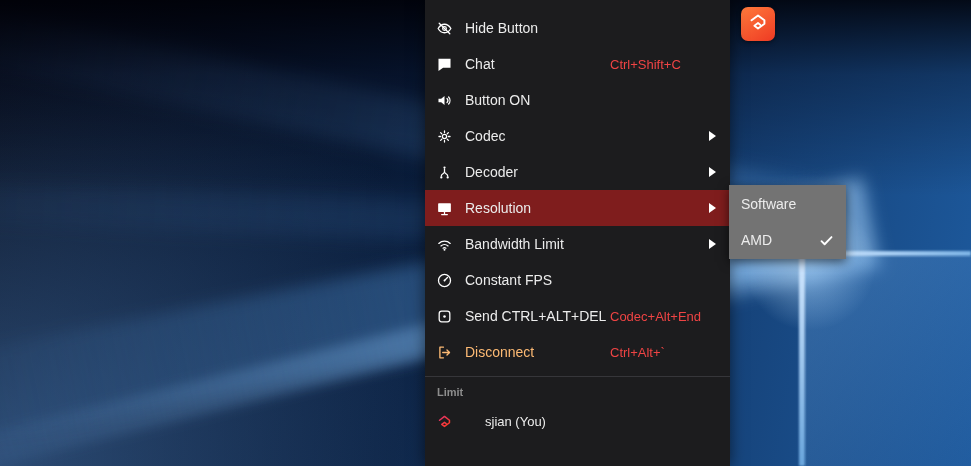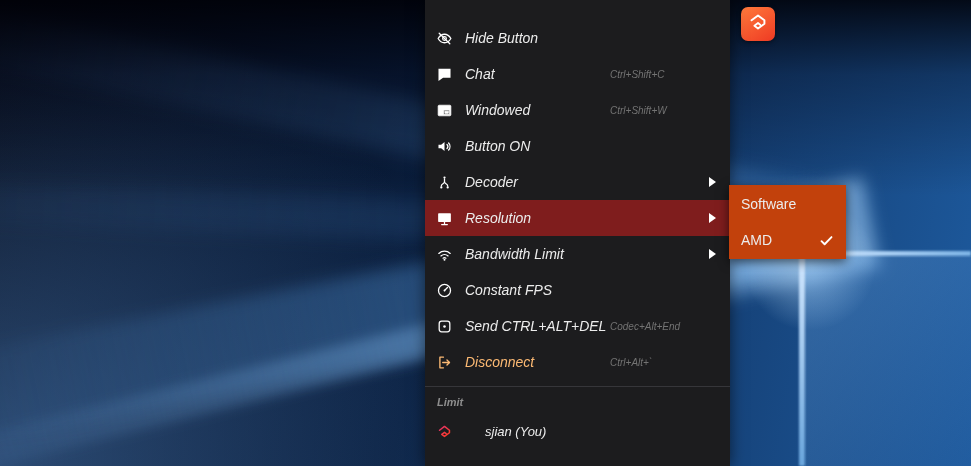--- a/index.html
+++ b/index.html
@@ -37,39 +37,39 @@
     background:linear-gradient(90deg,#d3e8ff,#7db4e6);filter:blur(1px);}
   .win-pane{position:absolute;left:805px;top:256px;width:166px;height:210px;
     background:linear-gradient(135deg, rgba(120,180,240,0.30), rgba(60,110,170,0.12));}
   
   .parsec-btn{position:absolute;left:741px;top:7px;width:34px;height:34px;border-radius:7px;
     background:linear-gradient(145deg,#ff7a3c,#ee3a23);
     display:flex;align-items:center;justify-content:center;
     box-shadow:0 1px 4px rgba(0,0,0,0.5);z-index:5;cursor:pointer;}
   
   .menu{position:absolute;left:425px;top:0;width:305px;height:466px;
-    background:#1c1c1e;z-index:10;padding-top:20px;box-sizing:border-box;
-    box-shadow:0 0 14px rgba(0,0,0,0.55);font-style:italic;}
+    background:#1c1c1e;z-index:10;padding-top:10px;box-sizing:border-box;
+    box-shadow:0 0 14px rgba(0,0,0,0.55);}
   .mrow{position:relative;height:36px;display:flex;align-items:center;
     padding:0 14px 0 10px;cursor:pointer;}
   .mrow.highlight{background:#7f1d1d;}
   .micon{width:18px;height:18px;margin-right:12px;display:flex;align-items:center;
     justify-content:center;color:#ffffff;flex:0 0 18px;}
   .micon svg{width:17px;height:17px;stroke:currentColor;}
   .mlabel{font-size:14px;color:#ececec;white-space:nowrap;}
   .mrow.danger .mlabel,.mrow.danger .micon{color:#fdba74;}
-  .mshort{position:absolute;left:185px;font-size:10px;color:#737373;white-space:nowrap;}
+  .mshort{position:absolute;left:185px;font-size:13px;color:#ef4444;white-space:nowrap;}
   .marrow{margin-left:auto;width:0;height:0;border-top:5px solid transparent;
     border-bottom:5px solid transparent;border-left:7px solid #ffffff;}
   .mdivider{border-top:1px solid #36363a;margin:6px 0 0 0;}
   .msection{padding:9px 0 5px 12px;font-size:11px;font-weight:bold;color:#8d8d8d;}
   .mrow.guest{cursor:default;}
   .guestname{font-size:13px;margin-left:20px;}
   
-  .submenu{position:absolute;left:729px;top:185px;width:117px;background:#c2410c;
+  .submenu{position:absolute;left:729px;top:185px;width:117px;background:#737373;
     z-index:11;box-shadow:0 3px 10px rgba(0,0,0,0.6);padding:1px 0;}
   .srow{height:36px;display:flex;align-items:center;padding:0 12px;cursor:pointer;}
   .srow .mlabel{font-size:14px;}
   .scheck{margin-left:auto;display:flex;align-items:center;}
   .scheck svg{width:15px;height:15px;}
 </style>
 </head>
 <body>
 
 <div id="screen">
@@ -110,43 +110,42 @@
     <div class="mrow">
       <span class="micon">
         <svg viewBox="0 0 24 24">
             <path d="M3.5 4h17v12.5H10l-6.5 4.5z" fill="currentColor" stroke="none"></path>
           </svg>
       </span>
       <span class="mlabel">Chat</span>
       <span class="mshort">Ctrl+Shift+C</span>
     </div>
 
-    <div class="mrow">
-      <span class="micon">
-        <svg viewBox="0 0 24 24" stroke="none">
-          <rect x="3" y="4.5" width="18" height="15" rx="1.5" fill="currentColor"></rect>
-          <rect x="11" y="11.5" width="8" height="6" fill="#1c1c1e"></rect>
-          <rect x="12.5" y="13" width="5" height="3" fill="currentColor"></rect>
-        </svg>
-      </span>
-      <span class="mlabel">Windowed</span>
-      <span class="mshort">Ctrl+Shift+W</span>
-    </div>
 
     <div class="mrow">
       <span class="micon">
         <svg viewBox="0 0 24 24" fill="none" stroke-width="1.8" stroke-linecap="round" stroke-linejoin="round">
           <path d="M3.5 9.5v5h3.8l4.7 4V5.5l-4.7 4z" fill="currentColor" stroke="none"></path>
           <path d="M15.5 9a4.5 4.5 0 0 1 0 6"></path>
             <path d="M17.8 7a7.5 7.5 0 0 1 0 10"></path>
         </svg>
       </span>
       <span class="mlabel">Button ON</span>
     </div>
 
+    <div class="mrow">
+      <span class="micon">
+        <svg viewBox="0 0 24 24" fill="none" stroke-width="1.8" stroke-linecap="round">
+          <circle cx="12" cy="12" r="3"></circle>
+          <path d="M12 4.2v2.3M12 17.5v2.3M4.2 12h2.3M17.5 12h2.3M6.5 6.5l1.6 1.6M15.9 15.9l1.6 1.6M17.5 6.5l-1.6 1.6M8.1 15.9l-1.6 1.6"></path>
+        </svg>
+      </span>
+      <span class="mlabel">Codec</span>
+      <span class="marrow"></span>
+    </div>
 
     <div class="mrow">
       <span class="micon">
         <svg viewBox="0 0 24 24" fill="none" stroke-width="1.8" stroke-linecap="round">
           <circle cx="12" cy="5" r="1.6" fill="currentColor" stroke="none"></circle>
           <path d="M12 7v4c0 3-4.5 2.5-4.5 6"></path>
             <path d="M12 11c0 3 4.5 2.5 4.5 6"></path>
           <circle cx="7.5" cy="19" r="1.6" fill="currentColor" stroke="none"></circle>
           <circle cx="16.5" cy="19" r="1.6" fill="currentColor" stroke="none"></circle>
         </svg>

